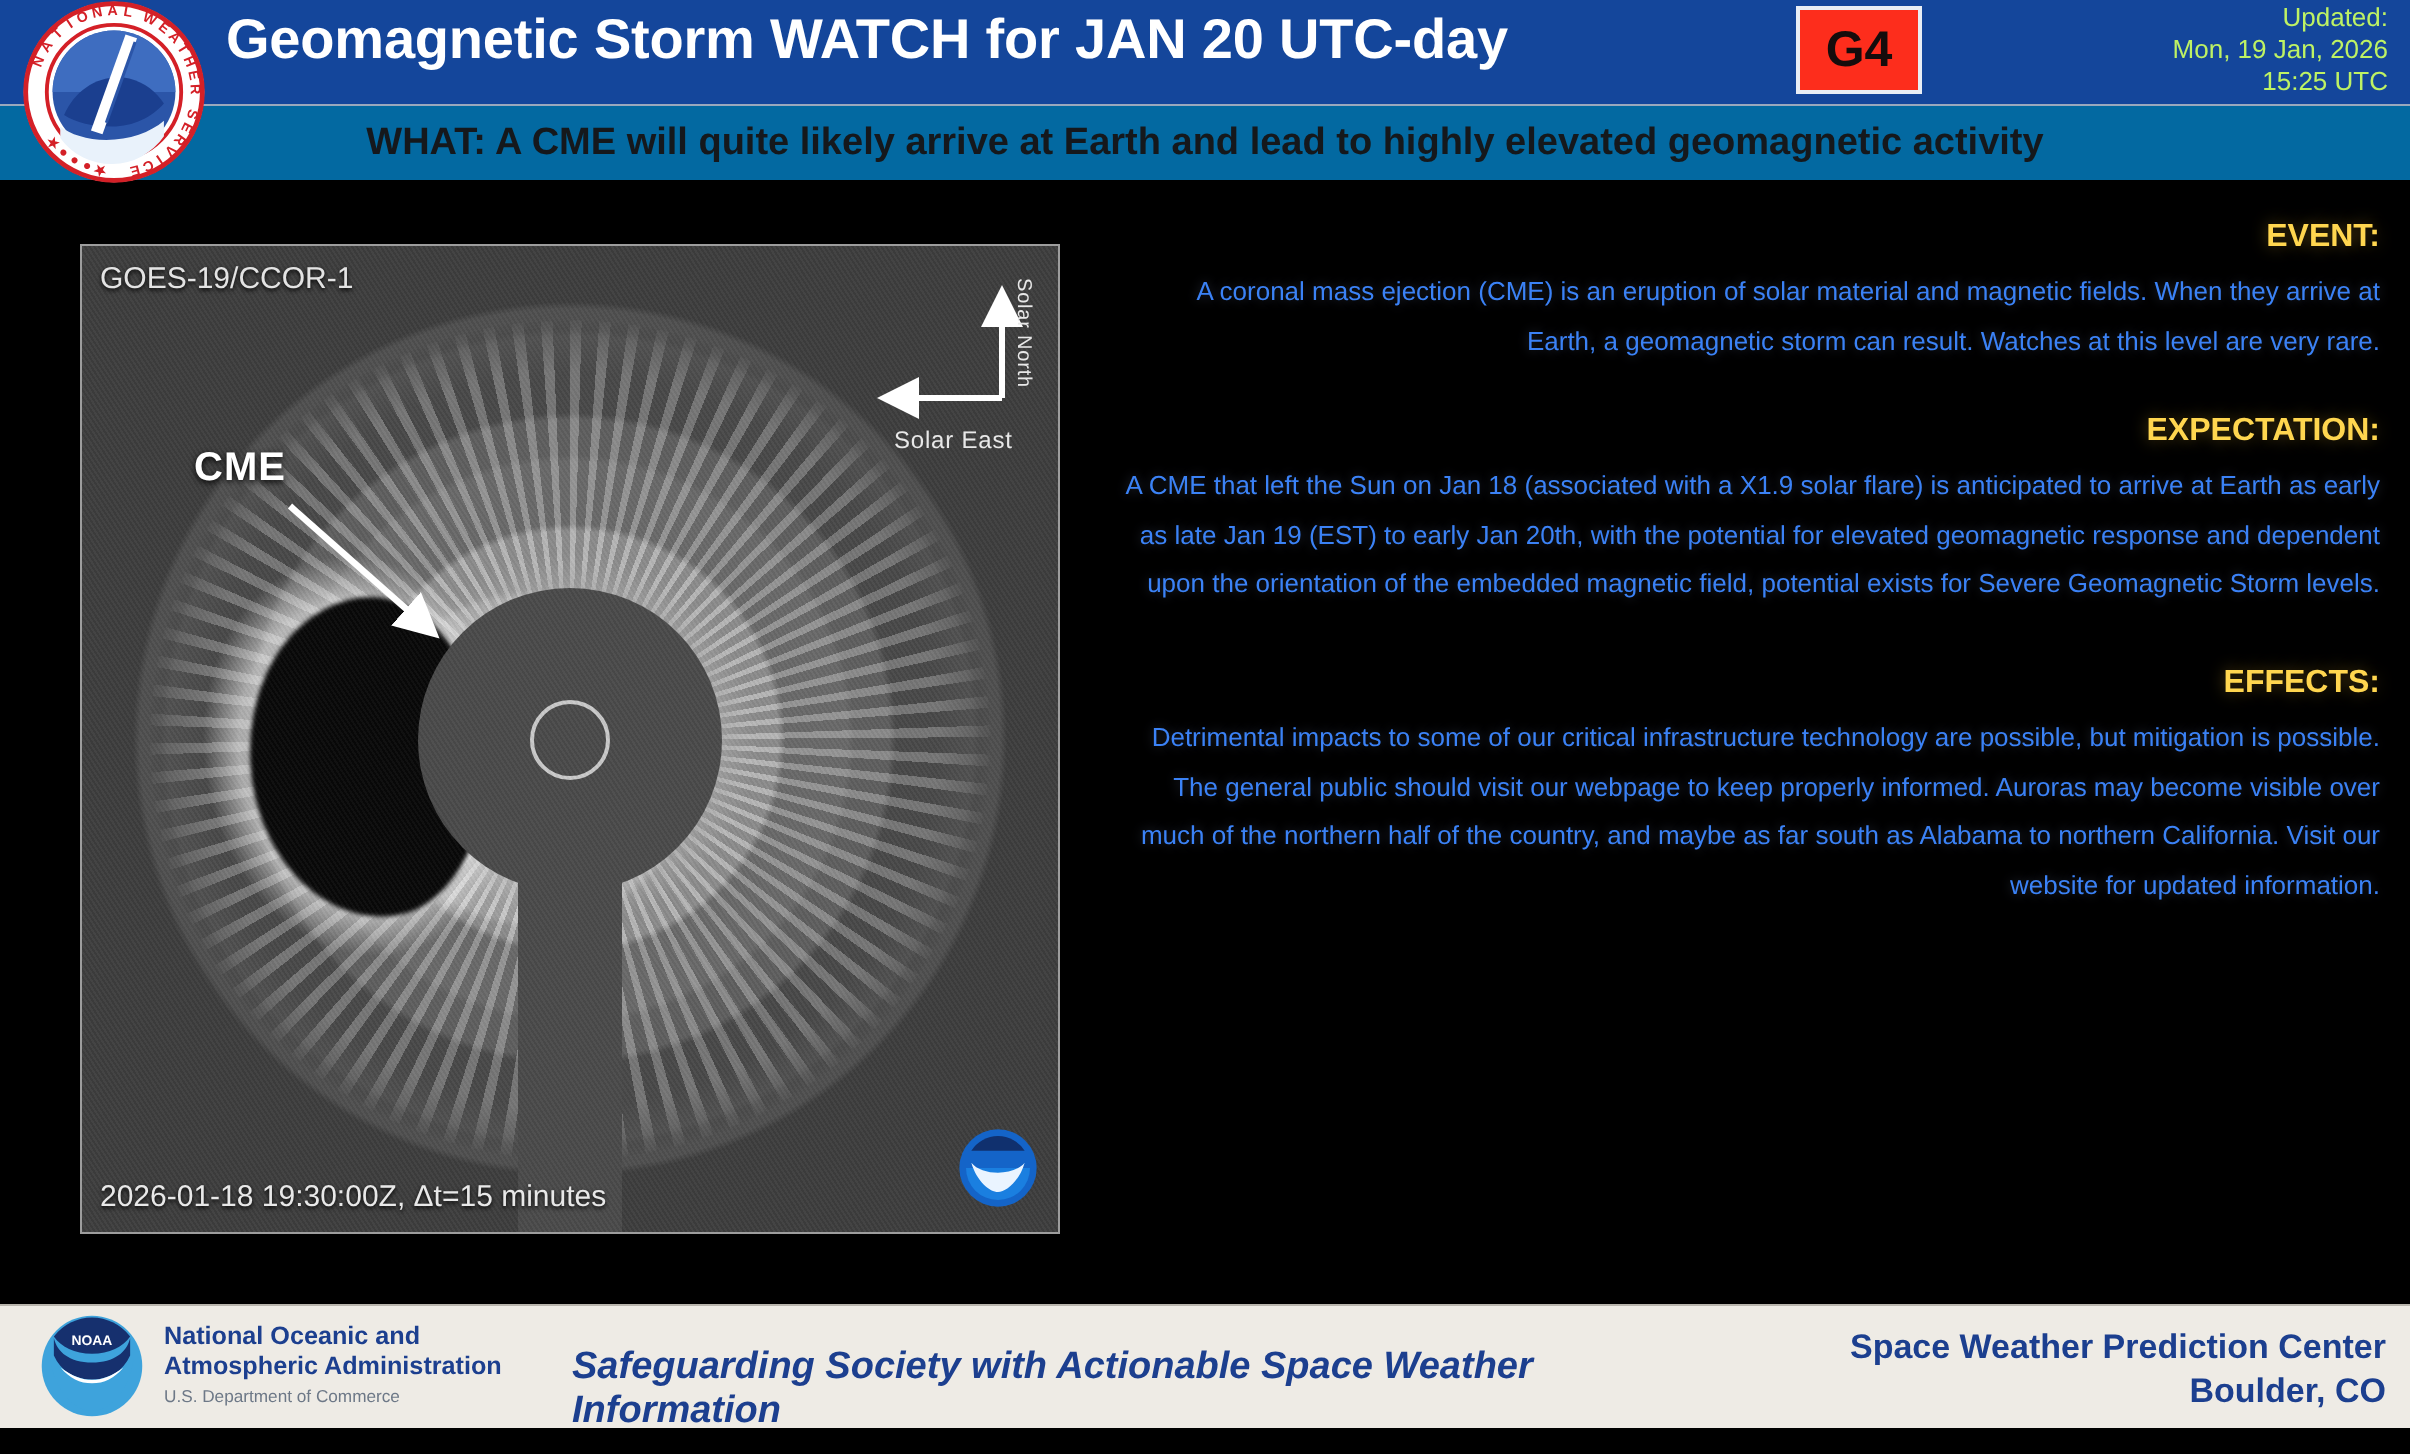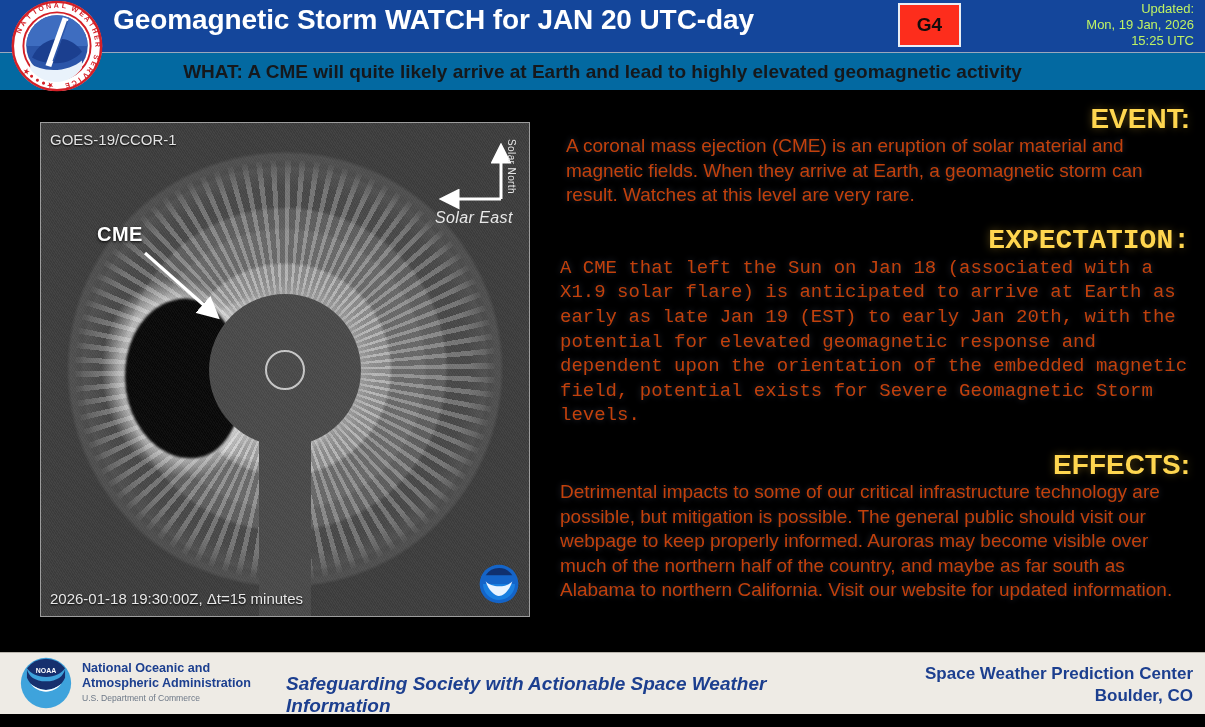--- a/index.html
+++ b/index.html
@@ -15,21 +15,21 @@
   }
   #header-title {
     position:absolute; left:113px; top:4px;
     font-size:28px; font-weight:bold; color:#ffffff;
     letter-spacing:-0.1px; white-space:nowrap;
   }
   #g4-badge {
     position:absolute; left:898px; top:3px; width:63px; height:44px;
     background:#fd2d1c; border:2px solid #e9eef5;
     display:flex; align-items:center; justify-content:center;
-    font-size:19px; font-weight:bold; color:#150c0c;
+    font-size:25px; font-weight:bold; color:#150c0c;
   }
   #updated-block {
     position:absolute; right:11px; top:1px; width:230px;
     text-align:right; color:#bef264; font-size:13px; line-height:16px;
   }
 
   
   #nws-logo {
     position:absolute; left:9px; top:-2px; width:96px; height:96px; z-index:6;
   }
@@ -122,41 +122,40 @@
     position:absolute; left:56px; top:100px; font-size:20px; font-weight:bold;
     color:#ffffff; text-shadow:0 1px 3px #000; letter-spacing:.5px;
   }
   #cme-arrow { position:absolute; left:100px; top:126px; }
   #compass { position:absolute; right:10px; top:14px; width:92px; height:90px; }
   .compass-n {
     position:absolute; right:2px; top:2px; font-size:10px; color:#e8e8e8;
     writing-mode:vertical-rl; letter-spacing:.4px;
   }
   .compass-e {
-    position:absolute; left:8px; bottom:0px; font-size:16px; color:#e8e8e8;
+    position:absolute; left:20px; bottom:0px; font-size:12px; color:#e8e8e8;
     letter-spacing:.4px;
-    font-style:italic;
   }
   #noaa-watermark { position:absolute; right:10px; bottom:12px; width:40px; height:40px; }
 
   
   #text-col {
     position:absolute; left:560px; top:14px; width:630px;
   }
   .sec { margin-bottom:18px; }
   .sec-head {
-    text-align:right; font-size:28px; font-weight:bold; color:#ffd64f;
+    text-align:right; font-size:16px; font-weight:bold; color:#ffd64f;
     text-shadow:0 0 8px rgba(255,200,60,.35); line-height:30px;
   }
   .sec-body {
-    text-align:left; font-size:19px; color:#c2410c; line-height:24.6px;
+    text-align:right; font-size:13px; color:#3b82f6; line-height:24.6px;
     text-shadow:0 0 6px rgba(180,200,255,.25);
   }
   #sec-event .sec-body { padding-left:6px; }
-  #sec-expect { margin-top:15px;font-family:Liberation Mono, monospace; }
+  #sec-expect { margin-top:15px; }
   #sec-effects { margin-top:22px; }
   #sec-effects .sec-body { padding-left:0px; }
 
   
   #footer {
     position:absolute; left:0; top:652px; width:1205px; height:62px;
     background:#eeebe5; border-top:1px solid #b9b5ad;
   }
   #footer-bottom {
     position:absolute; left:0; top:714px; width:1205px; height:13px; background:#000;

